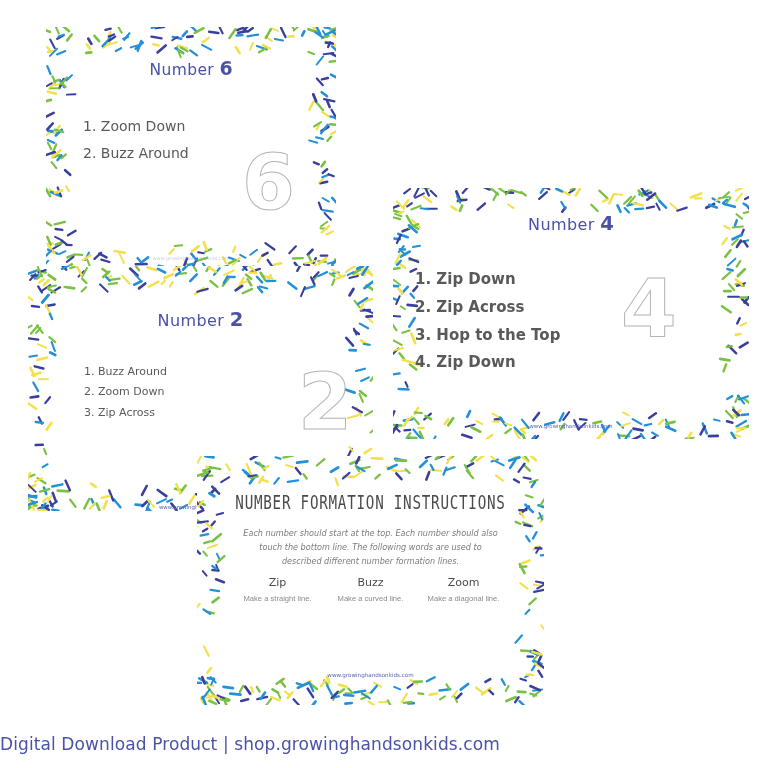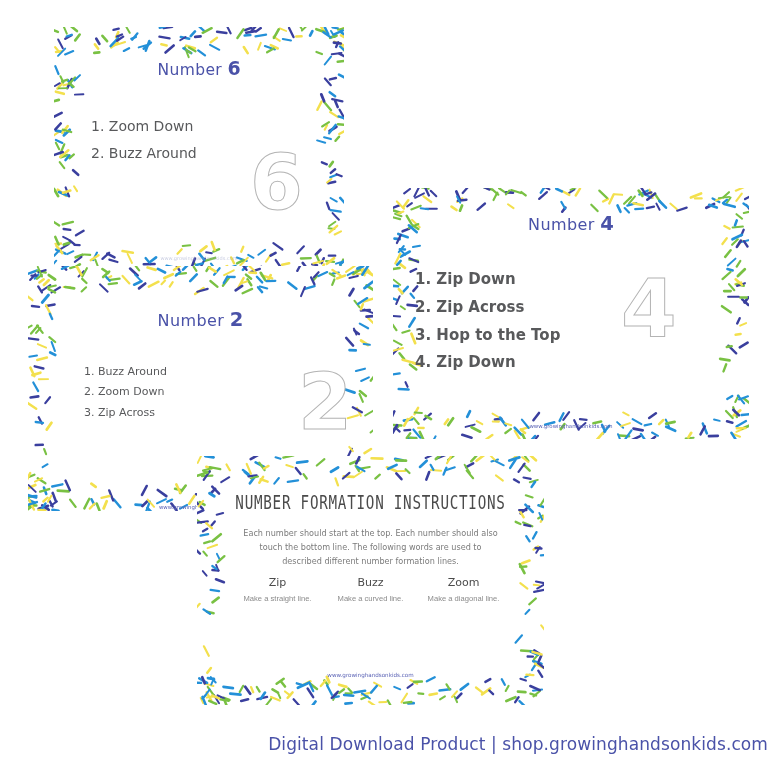--- a/index.html
+++ b/index.html
@@ -82,20 +82,21 @@
     transform-origin:center top;
     white-space:nowrap;
   }
   .instr-body{
     position:absolute;
     color:#7b7b7b;
     font-family:"DejaVu Sans", sans-serif;
     font-size:8.1px;
     line-height:1.75;
     text-align:center;
+    font-style:italic;
   }
   .terms{
     position:absolute;
     display:flex;
     justify-content:space-between;
   }
   .term{
     flex:1 1 0;
     text-align:center;
   }
@@ -113,36 +114,35 @@
     font-family:Liberation Sans, sans-serif;
     font-size:7.6px;
     line-height:1.55;
   }
 
   
   #footer{
     position:absolute;
     left:0;right:0;
     bottom:14px;
-    text-align:right;
+    text-align:left;
     color:#4a52a8;
     font-family:"DejaVu Sans", sans-serif;
     font-size:17px;
     font-weight:400;
     letter-spacing:.1px;
     white-space:nowrap;
-    margin-left:6px;
   }
 </style>
 </head>
 <body>
 
 <div id="stage">
 
-  <div class="card" id="card6" style="left:54px;top:27px;width:290px;height:243px;">
+  <div class="card" id="card6" style="left:46px;top:27px;width:290px;height:243px;">
     <div class="inner">
       <svg class="confetti" viewBox="0 0 290 243" preserveAspectRatio="none">
           <line x1="192.2" y1="5.7" x2="201.0" y2="4.2" stroke="#3a3f9e" stroke-width="2.4" stroke-linecap="round"></line>
           <line x1="48.5" y1="231.9" x2="55.1" y2="225.8" stroke="#3a3f9e" stroke-width="2.3" stroke-linecap="round"></line>
           <line x1="210.9" y1="19.1" x2="220.9" y2="22.4" stroke="#2390d8" stroke-width="2.1" stroke-linecap="round"></line>
           <line x1="219.5" y1="9.7" x2="225.8" y2="13.8" stroke="#f3e04d" stroke-width="2.1" stroke-linecap="round"></line>
           <line x1="258.1" y1="237.4" x2="263.2" y2="238.2" stroke="#3a3f9e" stroke-width="2.2" stroke-linecap="round"></line>
           <line x1="286.8" y1="2.4" x2="292.7" y2="-0.3" stroke="#f3e04d" stroke-width="2.2" stroke-linecap="round"></line>
           <line x1="73.6" y1="226.9" x2="78.0" y2="236.0" stroke="#f3e04d" stroke-width="1.9" stroke-linecap="round"></line>
           <line x1="136.7" y1="9.1" x2="141.0" y2="4.4" stroke="#2390d8" stroke-width="2.6" stroke-linecap="round"></line>

